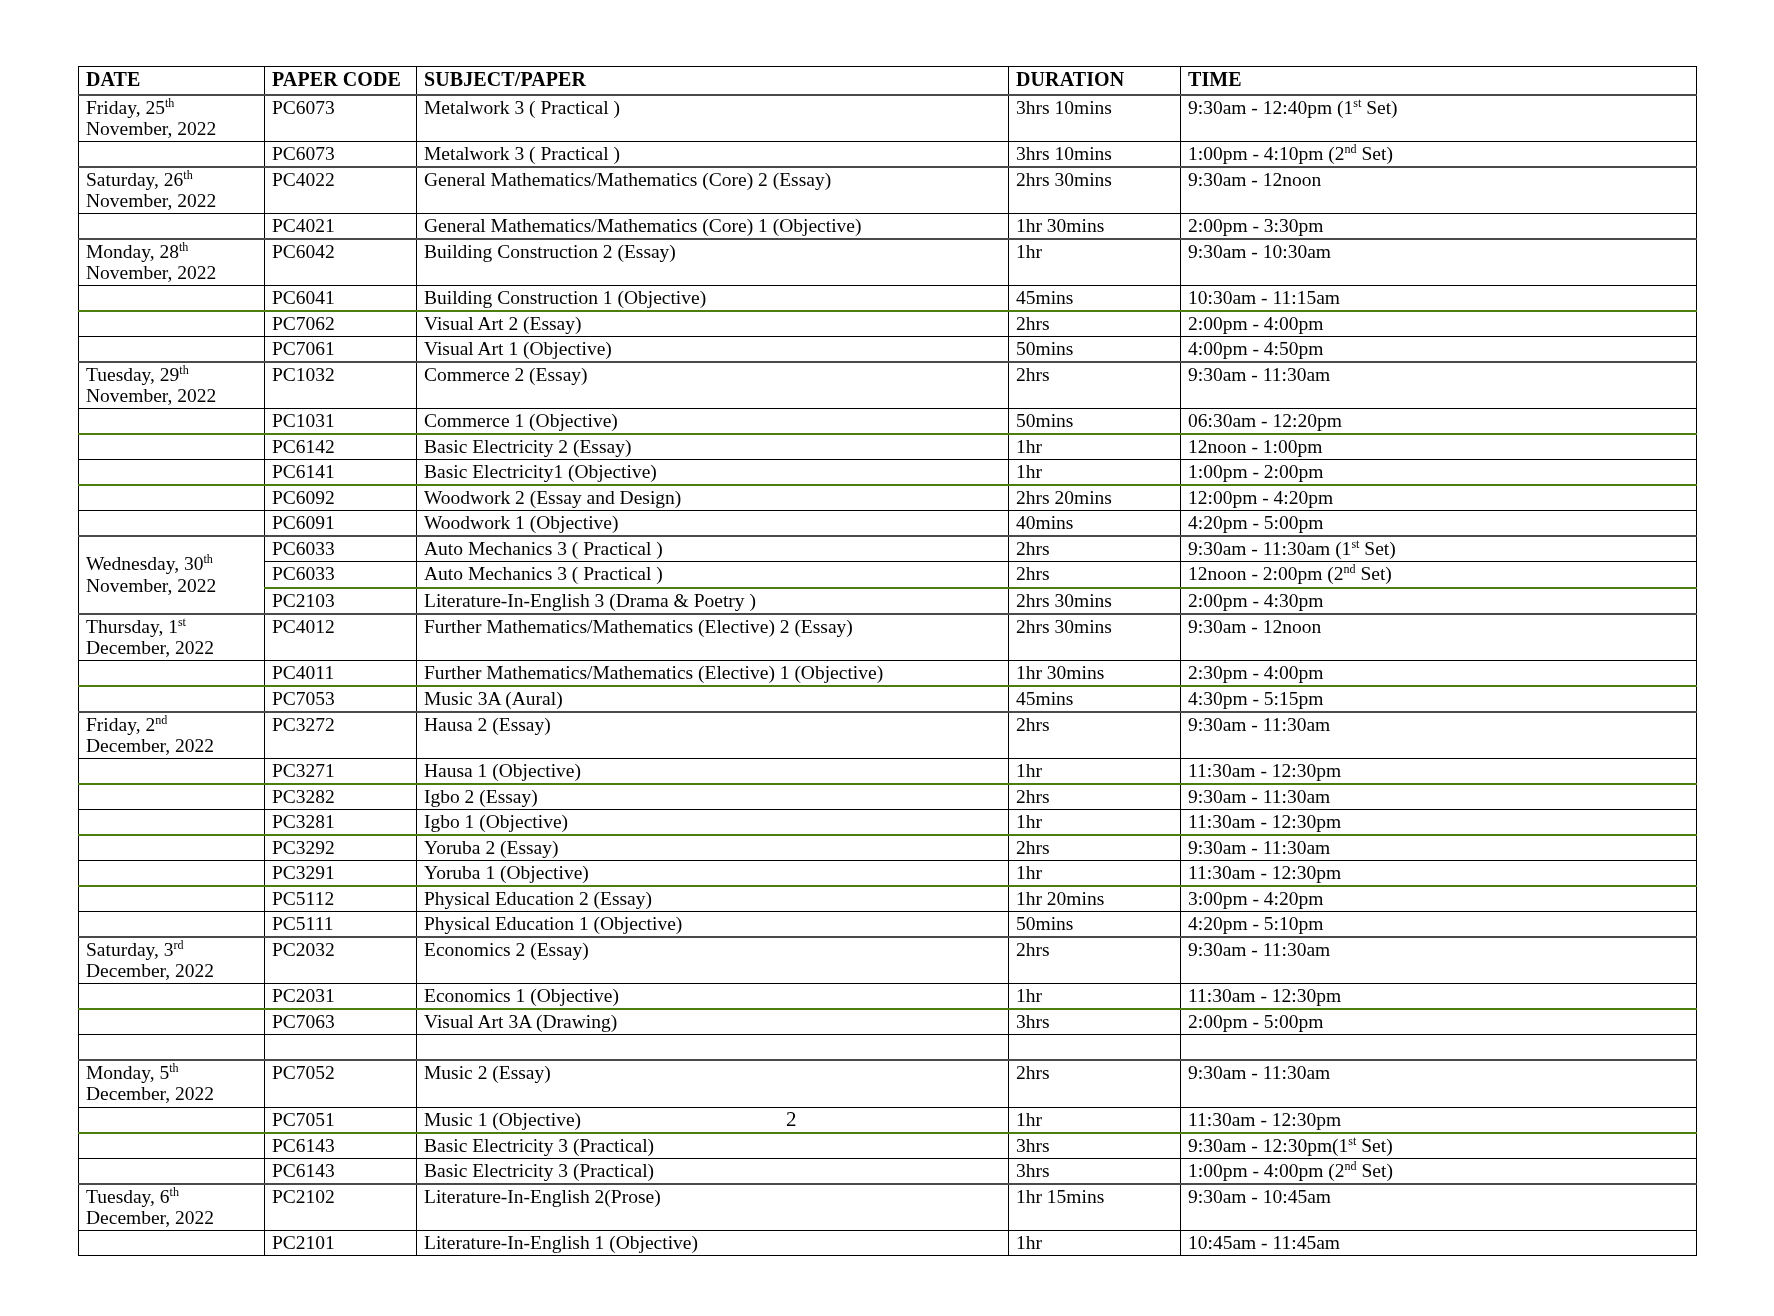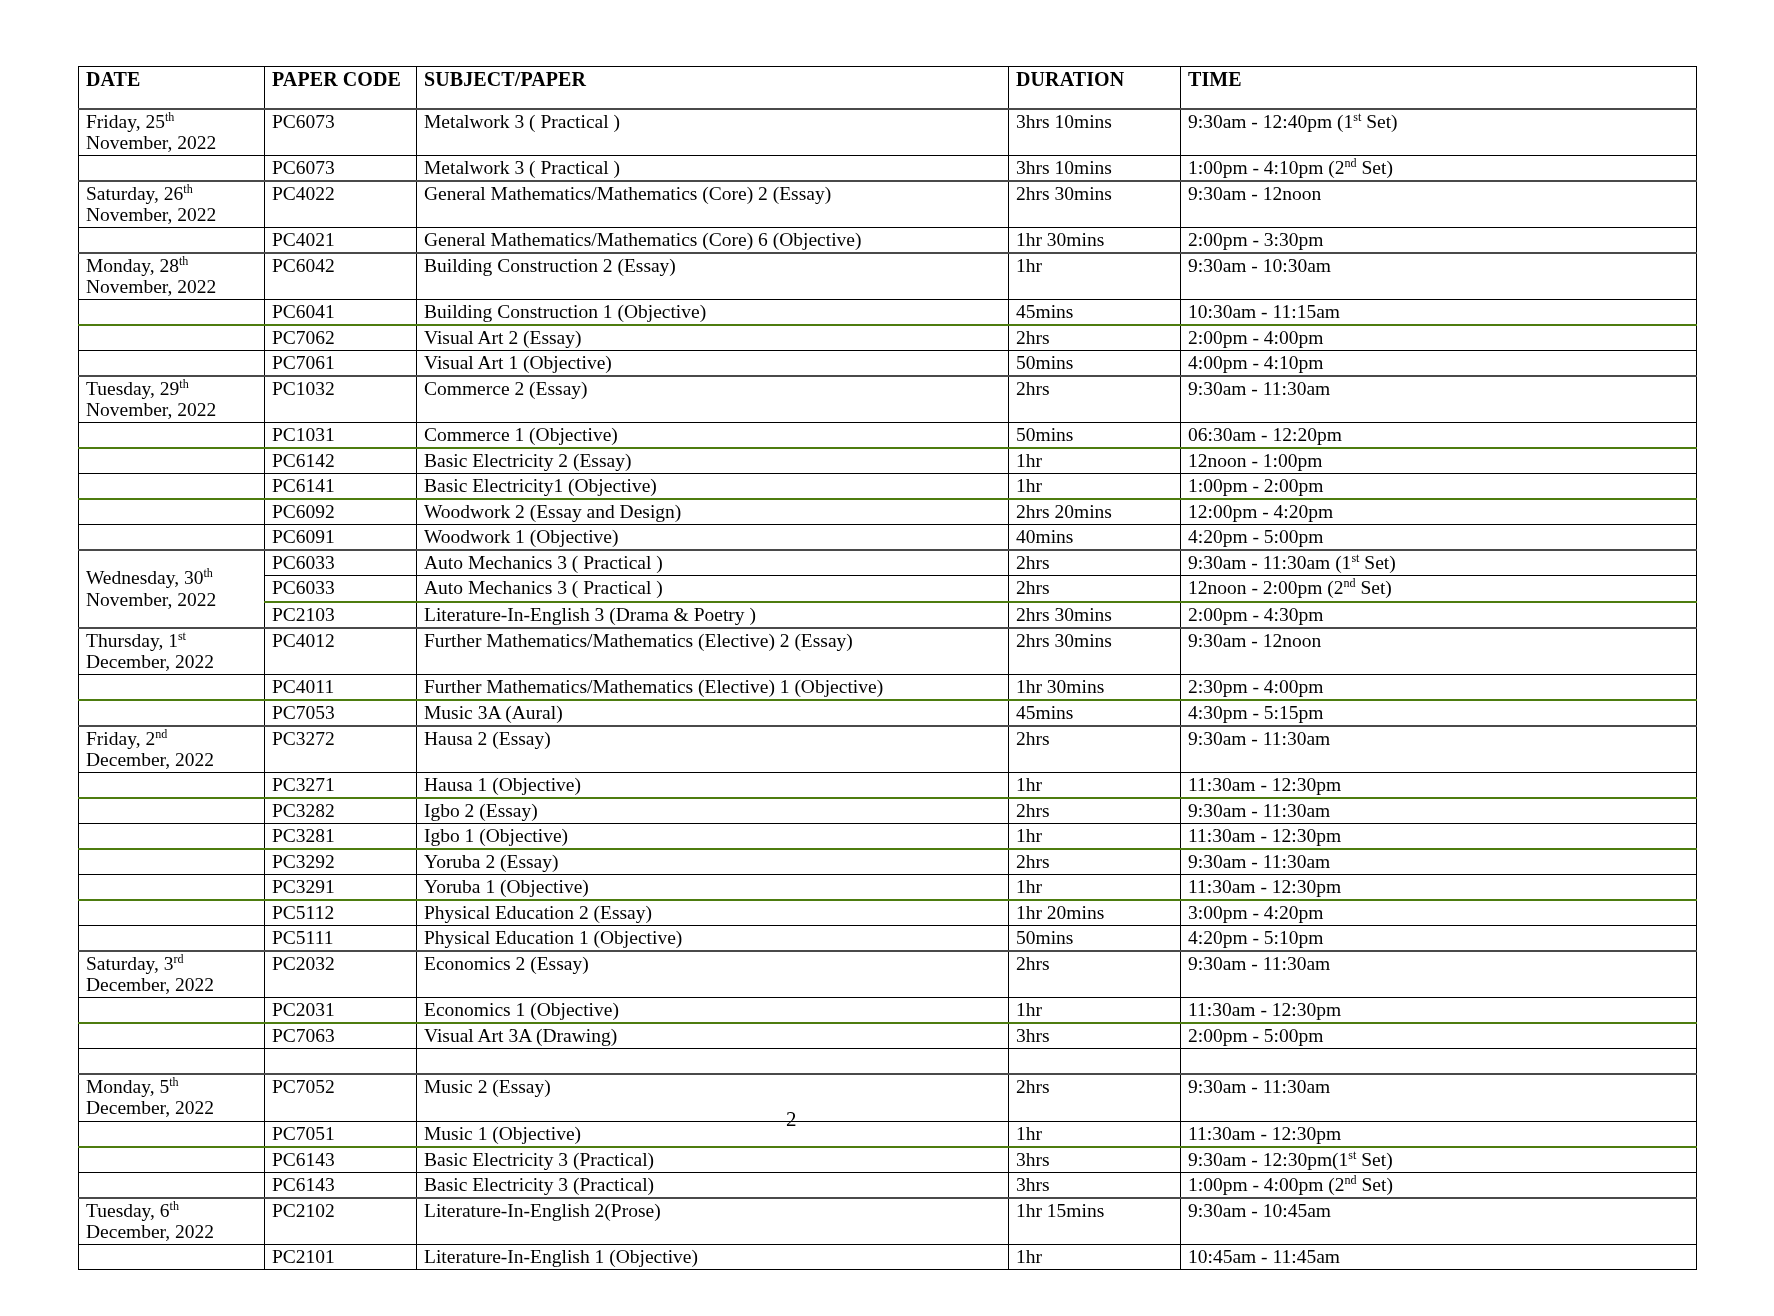--- a/index.html
+++ b/index.html
@@ -53,21 +53,21 @@
     white-space: nowrap;
     overflow: visible;
     height: 21px;
     box-sizing: border-box;
   }
 
   table.timetable thead th {
     font-weight: bold;
     font-size: 20px;
     padding-top: 2px;
-    padding-bottom: 17px;
+    padding-bottom: 3px;
     letter-spacing: 0.1px;
   }
 
   
   tr.block-start > td,
   tr.block-start > th {
     border-top: 2.5px solid #4a4a4a;
     margin-left: 36px;
   }
   
@@ -165,21 +165,21 @@
               <div>November, 2022</div>
             </td>
             <td>PC4022</td>
             <td>General Mathematics/Mathematics (Core) 2 (Essay)</td>
             <td>2hrs 30mins</td>
             <td>9:30am     -   12noon</td>
           </tr>
           <tr>
             <td class="date-cell">&nbsp;</td>
             <td>PC4021</td>
-            <td>General Mathematics/Mathematics (Core) 6 (Objective)</td>
+            <td>General Mathematics/Mathematics (Core) 1 (Objective)</td>
             <td>1hr 30mins</td>
             <td>2:00pm   -   3:30pm</td>
           </tr>
           <tr class="block-start">
             <td class="date-cell">
               <div>Monday, 28<sup>th</sup></div>
               <div>November, 2022</div>
             </td>
             <td>PC6042</td>
             <td>Building Construction 2 (Essay)</td>
@@ -198,21 +198,21 @@
             <td>PC7062</td>
             <td>Visual Art 2 (Essay)</td>
             <td>2hrs</td>
             <td>2:00pm    -   4:00pm</td>
           </tr>
           <tr>
             <td class="date-cell">&nbsp;</td>
             <td>PC7061</td>
             <td>Visual Art 1 (Objective)</td>
             <td>50mins</td>
-            <td>4:00pm    -   4:10pm</td>
+            <td>4:00pm    -   4:50pm</td>
           </tr>
           <tr class="block-start">
             <td class="date-cell">
               <div>Tuesday, 29<sup>th</sup></div>
               <div>November, 2022</div>
             </td>
             <td>PC1032</td>
             <td>Commerce 2 (Essay)</td>
             <td>2hrs</td>
             <td>9:30am    -   11:30am</td>

